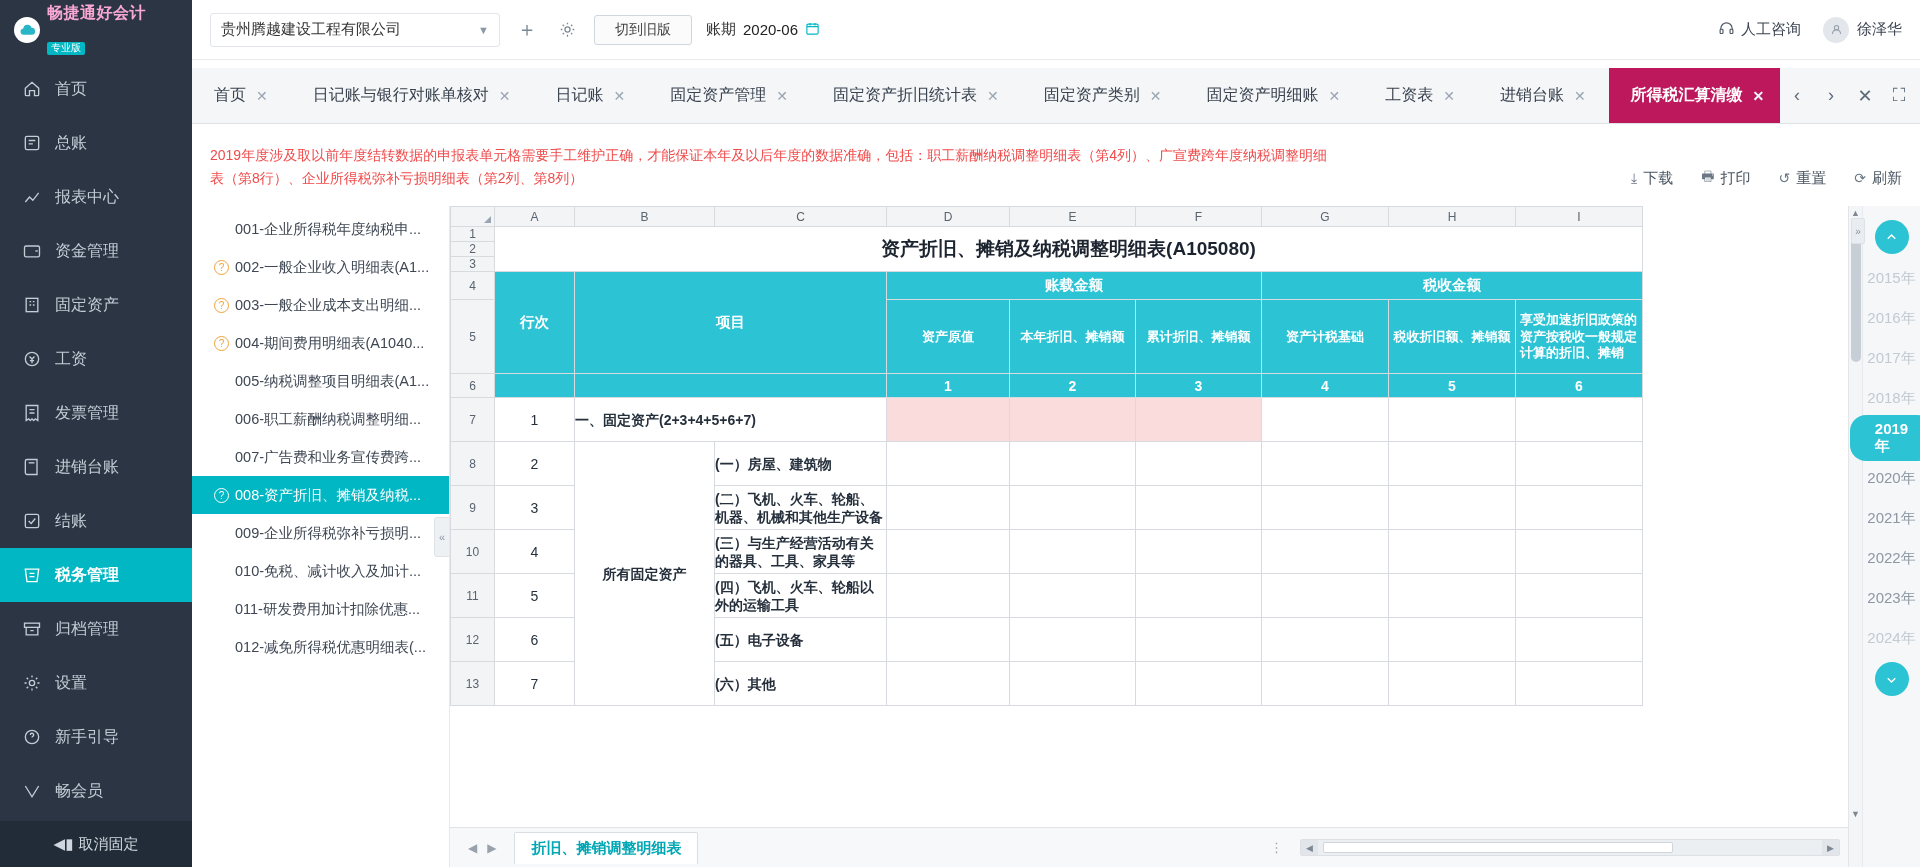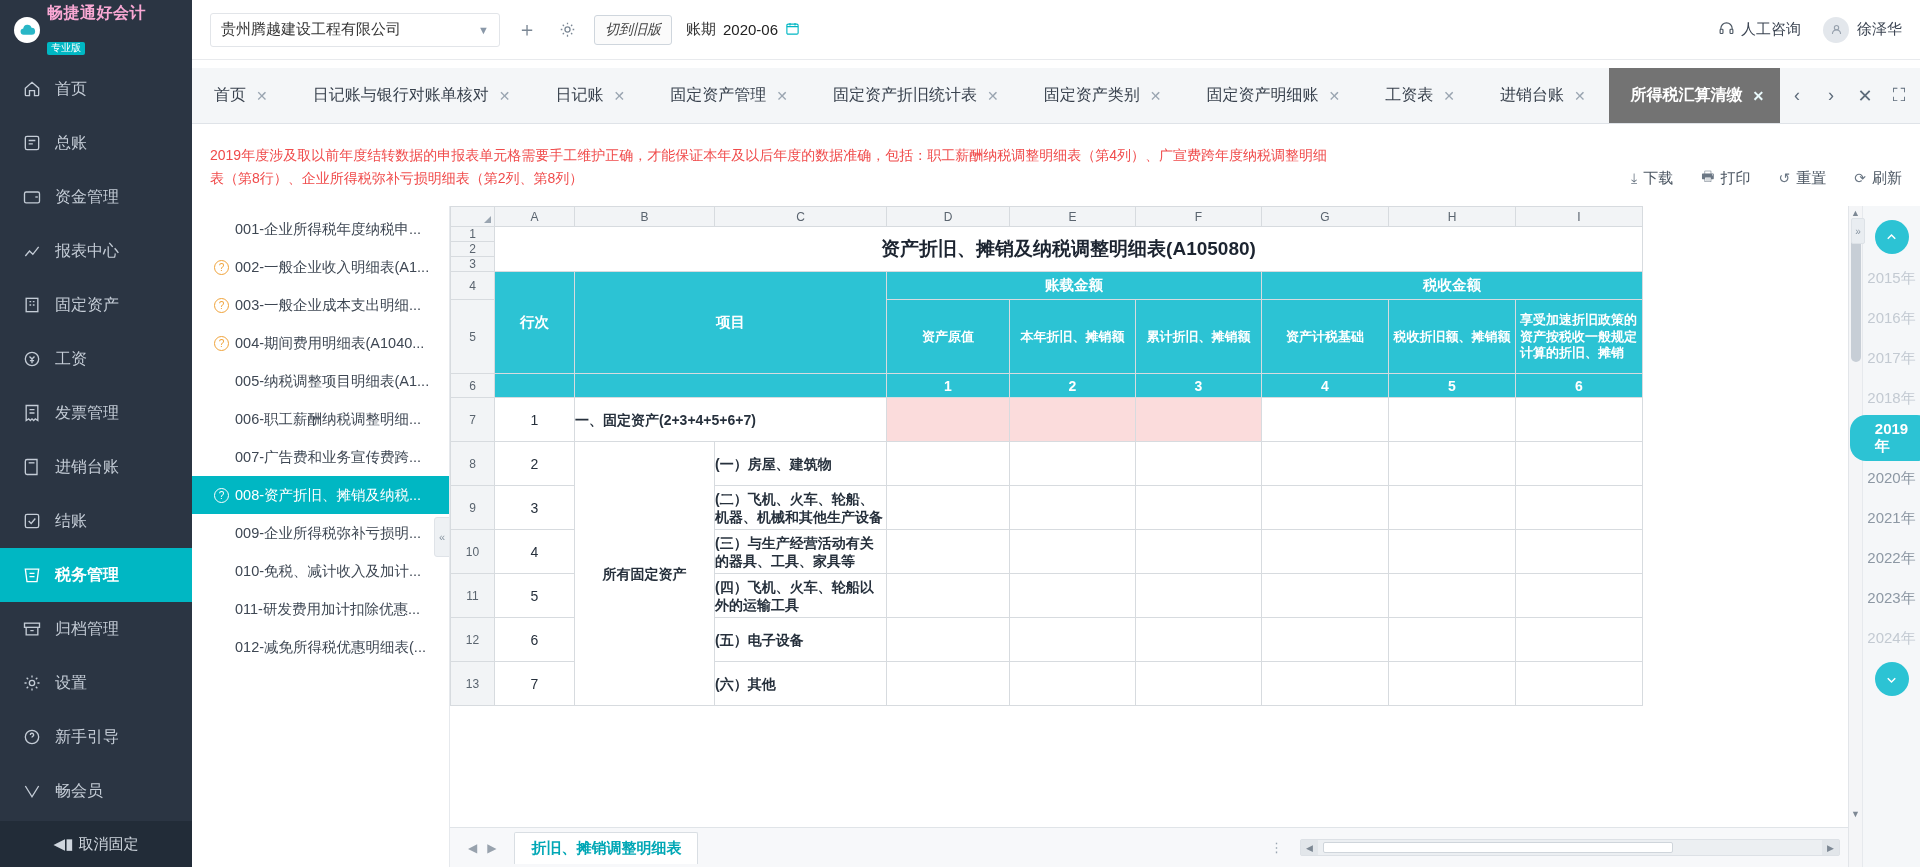--- a/index.html
+++ b/index.html
@@ -57,22 +57,22 @@
     width: 290px; height: 34px; border: 1px solid #e2e5e9; border-radius: 3px;
     display: flex; align-items: center; padding: 0 10px; font-size: 15px; color: #333;
     justify-content: space-between; cursor: pointer;
   }
   .caret { color: #8a98a8; font-size: 11px; }
   .circ-btn {
     width: 26px; height: 26px; display: flex; align-items: center; justify-content: center;
     color: #7b8794; font-size: 20px; cursor: pointer;
   }
   .pill-btn {
-    border: 1px solid #cfd6dd; border-radius: 3px; padding: 5px 10px;
-    font-size: 14px; color: #444; background: #fbfbfb; cursor: pointer; font-style: italic;
+    border: 1px solid #cfd6dd; border-radius: 3px; padding: 5px 20px;
+    font-size: 14px; color: #444; background: #fbfbfb; cursor: pointer;
   }
   .period { font-size: 15px; color: #333; display: flex; align-items: center; gap: 7px; }
   .period .val { color: #222; }
   .cal-ico { color: #00b7c3; font-size: 15px; }
   .topbar-right { margin-left: auto; display: flex; align-items: center; gap: 22px; text-align: right; }
   .svc { display: flex; align-items: center; gap: 6px; font-size: 15px; color: #3b4452; cursor: pointer; }
   .user { display: flex; align-items: center; gap: 8px; font-size: 15px; color: #3b4452; cursor: pointer; }
   .avatar {
     width: 26px; height: 26px; border-radius: 50%; background: #e3e7ec; color: #97a1ad;
     display: flex; align-items: center; justify-content: center; font-size: 14px;
@@ -83,21 +83,21 @@
     height: 56px; background: #f4f6f8; border-bottom: 1px solid #dfe3e8;
     display: flex; align-items: stretch; position: relative;
   }
   .tabs { display: flex; align-items: stretch; overflow: hidden; flex: 1; }
   .tab {
     display: flex; align-items: center; gap: 10px; padding: 0 22px;
     font-size: 16px; color: #39424e; cursor: pointer; white-space: nowrap;
     border-right: 1px solid transparent;
   }
   .tab .x { color: #9aa5b1; font-size: 14px; }
-  .tab.active { background: #737373; color: #fff; font-weight: bold; }
+  .tab.active { background: #be185d; color: #fff; font-weight: bold; }
   .tab.active .x { color: #eafafc; }
   .tab-ctrls { display: flex; align-items: center; gap: 0; padding-right: 4px; }
   .tab-ctrl {
     width: 34px; height: 56px; display: flex; align-items: center; justify-content: center;
     color: #5d6b7a; font-size: 18px; cursor: pointer;
   }
 
   
   .notice-row { display: flex; align-items: flex-end; padding: 12px 18px 8px 18px; background: #fff; }
   .notice {
@@ -259,33 +259,33 @@
             <svg viewBox="0 0 24 24">
               <rect x="4" y="4" width="16" height="16" rx="2"></rect>
               <path d="M8 9h8M8 13h5"></path>
             </svg>
           </span>
         <span>总账</span>
       </div>
       <div class="nav-item">
         <span class="nav-ico">
             <svg viewBox="0 0 24 24">
+              <path d="M4 18l5-6 4 4 7-9"></path>
+            </svg>
+          </span>
+        <span>报表中心</span>
+      </div>
+      <div class="nav-item">
+        <span class="nav-ico">
+            <svg viewBox="0 0 24 24">
               <rect x="3" y="6" width="18" height="13" rx="2"></rect>
               <path d="M16 12h3"></path>
             </svg>
           </span>
         <span>资金管理</span>
-      </div>
-      <div class="nav-item">
-        <span class="nav-ico">
-            <svg viewBox="0 0 24 24">
-              <path d="M4 18l5-6 4 4 7-9"></path>
-            </svg>
-          </span>
-        <span>报表中心</span>
       </div>
       <div class="nav-item">
         <span class="nav-ico">
             <svg viewBox="0 0 24 24">
               <rect x="5" y="4" width="14" height="16"></rect>
               <path d="M9 8h2M13 8h2M9 12h2M13 12h2"></path>
             </svg>
           </span>
         <span>固定资产</span>
       </div>

